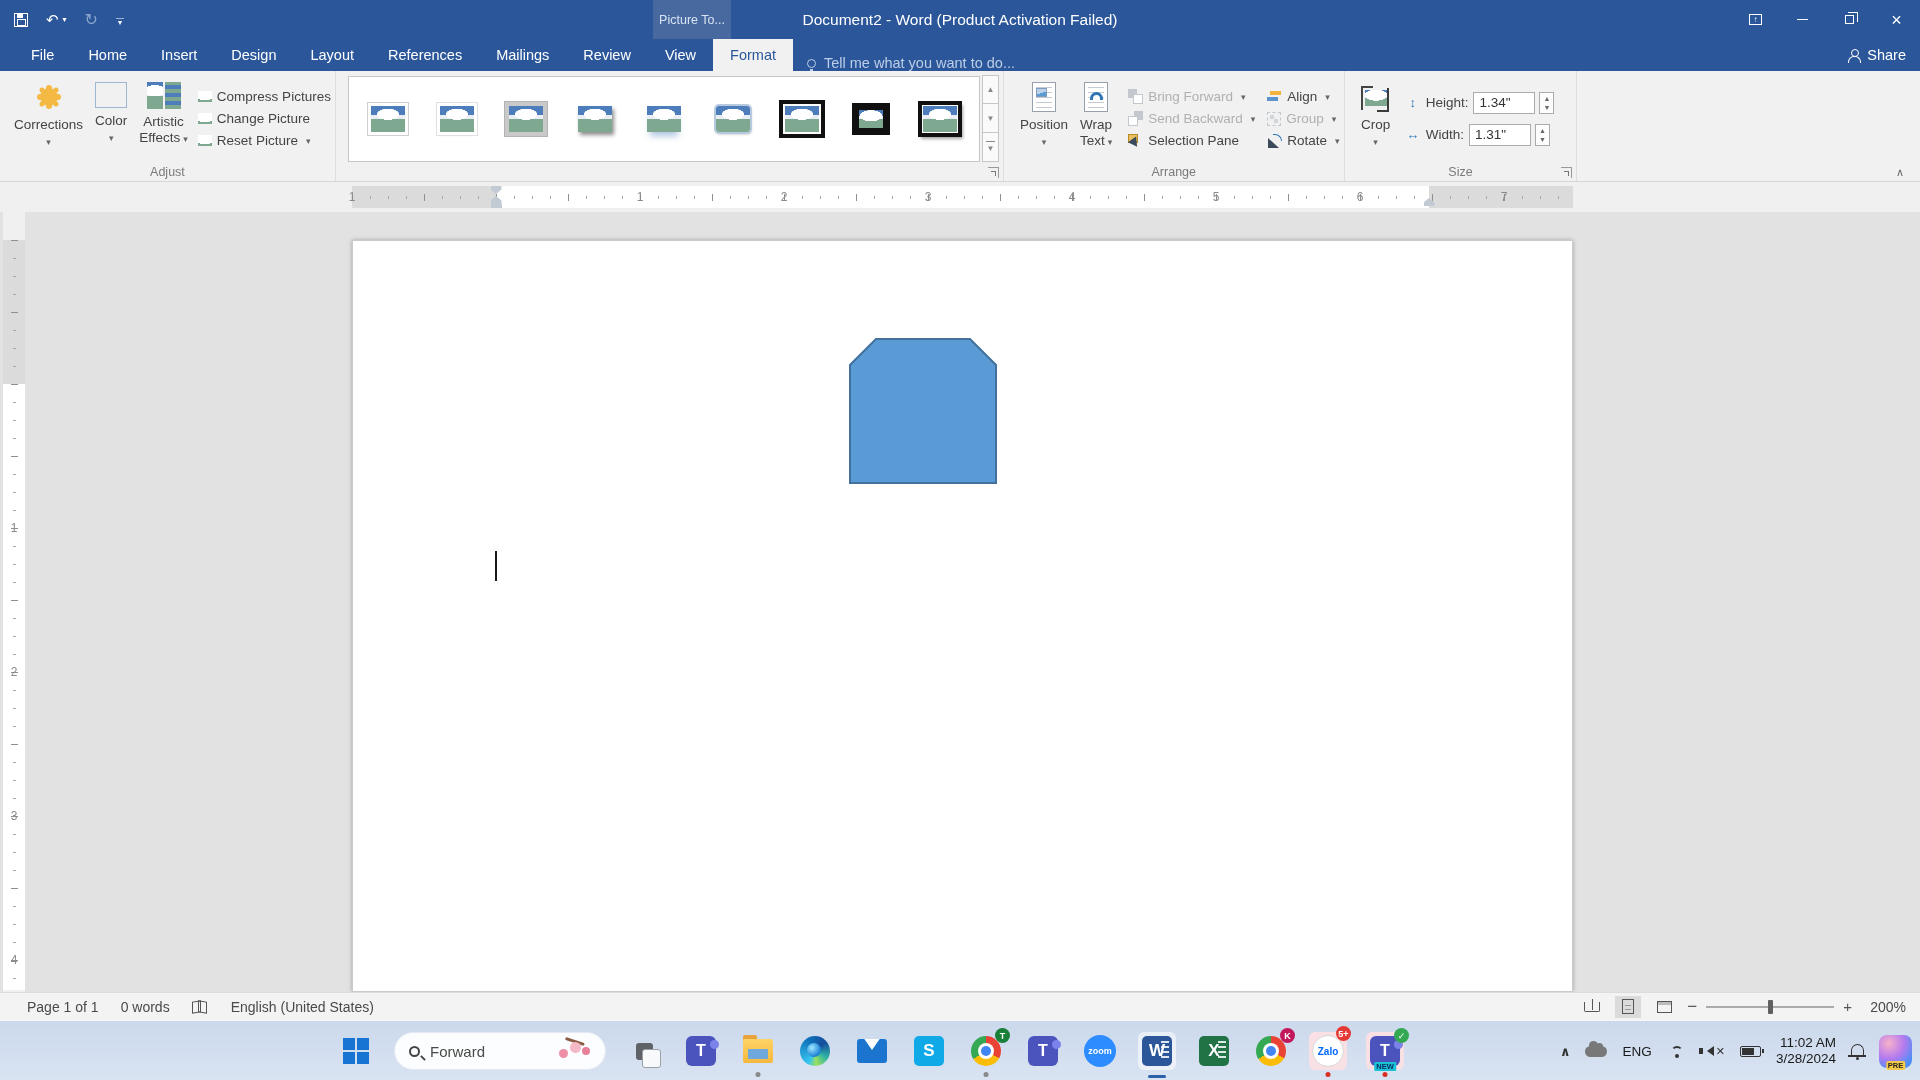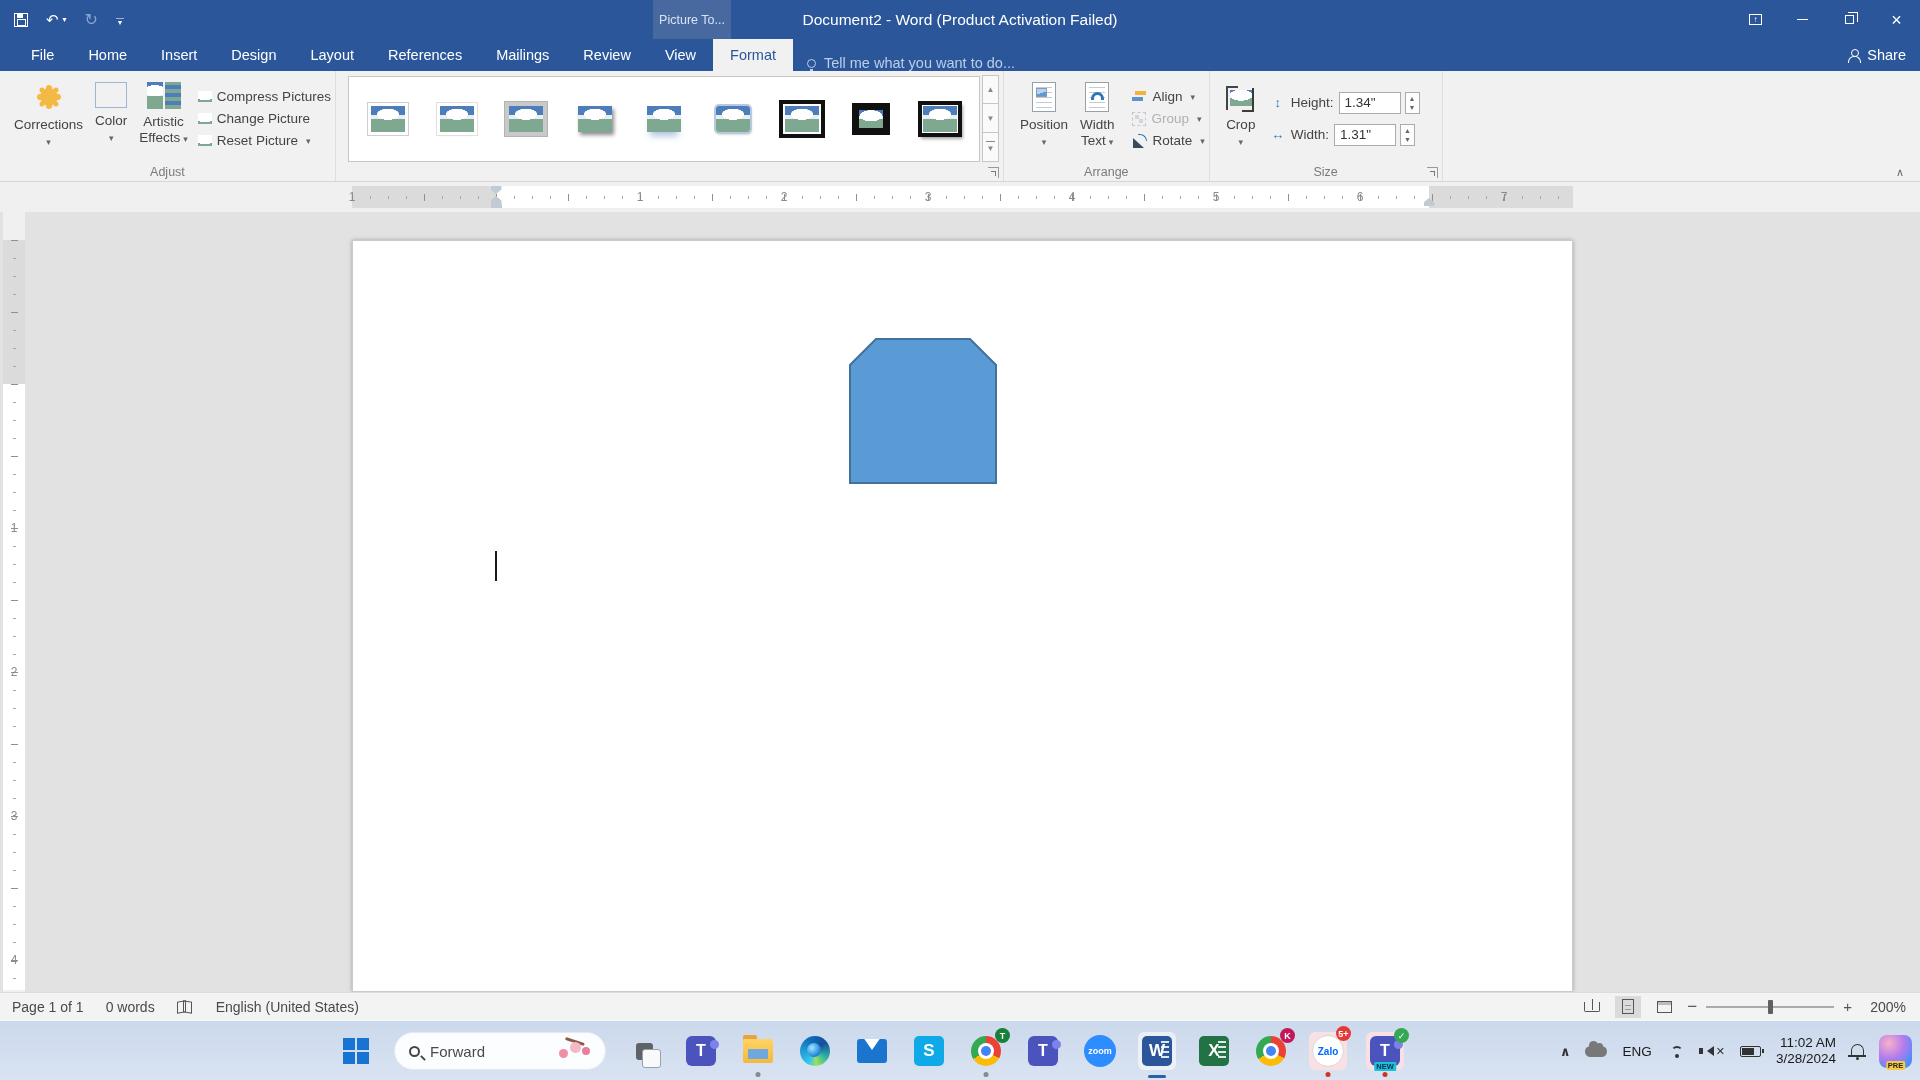--- a/index.html
+++ b/index.html
@@ -157,21 +157,21 @@
   #vwhite{position:absolute;left:0;top:172px;width:22px;height:606px;background:#fff;}
   .vticks{position:absolute;left:9.5px;top:28px;width:3px;height:750px;background:repeating-linear-gradient(180deg,#A8A8A8 0 1px,transparent 1px 18px);}
   .vticks.big{left:7.5px;width:7px;background:repeating-linear-gradient(180deg,#8F8F8F 0 1px,transparent 1px 72px);}
   .vnum{position:absolute;left:0;width:22px;text-align:center;font-size:12px;color:#8A8A8A;transform:translateY(-50%);}
   #page{position:absolute;left:352px;top:28px;width:1221px;height:752px;background:#fff;box-shadow:0 0 4px rgba(0,0,0,.28);border:1px solid #CACACA;}
   #shape{position:absolute;left:496px;top:97px;width:148px;height:146px;}
   #cursor{position:absolute;left:142px;top:310px;width:1.6px;height:30px;background:#1a1a1a;}
 
   
   #statusbar{position:absolute;left:0;top:992px;width:1920px;height:28px;background:#F3F3F3;border-top:1px solid #DCDCDC;display:flex;align-items:center;font-size:14px;color:#4A4A4A;}
-  #statusbar .left{display:flex;align-items:center;gap:22px;padding-left:12px;}
+  #statusbar .left{display:flex;align-items:center;gap:22px;padding-left:27px;}
   #statusbar .right{margin-left:auto;display:flex;align-items:center;gap:10px;padding-right:14px;}
   .bookic{width:17px;height:13px;position:relative;}
   .bookic:before{content:"";position:absolute;left:0;top:1px;width:7px;height:10px;border:1.2px solid #555;transform:skewY(-8deg);}
   .bookic:after{content:"";position:absolute;right:2px;top:1px;width:7px;height:10px;border:1.2px solid #555;transform:skewY(8deg);}
   .viewic{width:26px;height:22px;display:flex;align-items:center;justify-content:center;}
   .viewic.sel{background:#DBDBDB;}
   .ic-read{width:16px;height:10px;border:1.2px solid #555;border-top:none;position:relative;border-radius:0 0 2px 2px;}
   .ic-read:before{content:"";position:absolute;left:6.5px;top:-3px;width:1.2px;height:11px;background:#555;}
   .ic-print{width:12px;height:15px;border:1.2px solid #555;background:repeating-linear-gradient(180deg,transparent 0 3px,#999 3px 4px) content-box;padding:2px;}
   .ic-web{width:15px;height:12px;border:1.2px solid #555;background:linear-gradient(180deg,#BBB 0 3px,transparent 3px);}
@@ -391,21 +391,35 @@
           <span class="lines"></span>
           <span class="ppic"></span>
         </span>
       <span class="lbl ddb">Position</span>
     </div>
     <div class="bigbtn">
       <span class="pagebox">
           <span class="lines"></span>
           <span class="arc"></span>
         </span>
-      <span class="lbl"><span>Width</span><br><span class="dd">Text</span></span>
+      <span class="lbl"><span>Wrap</span><br><span class="dd">Text</span></span>
+    </div>
+    <div class="smallcol" style="margin-left:10px">
+      <span class="smallbtn dis dd">
+          <span class="sqicon"></span>
+          <span>Bring Forward</span>
+        </span>
+      <span class="smallbtn dis dd">
+          <span class="sqicon back"></span>
+          <span>Send Backward</span>
+        </span>
+      <span class="smallbtn">
+          <span class="selicon"></span>
+          <span>Selection Pane</span>
+        </span>
     </div>
     <div class="smallcol" style="margin-left:12px">
       <span class="smallbtn dd">
           <span class="alignicon"></span>
           <span>Align</span>
         </span>
       <span class="smallbtn dis dd">
           <span class="groupicon"></span>
           <span>Group</span>
         </span>

